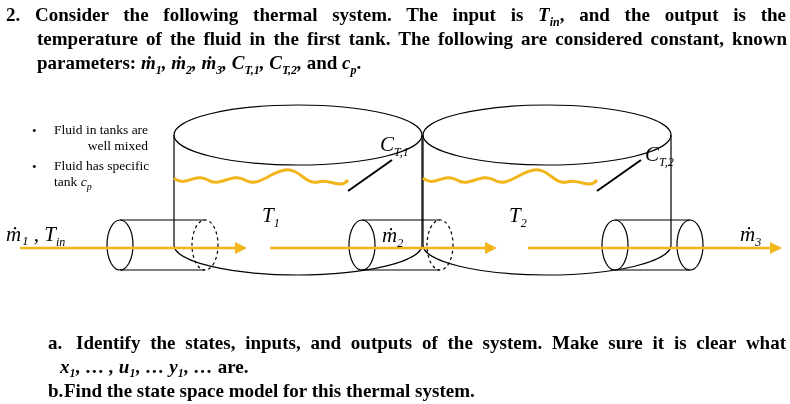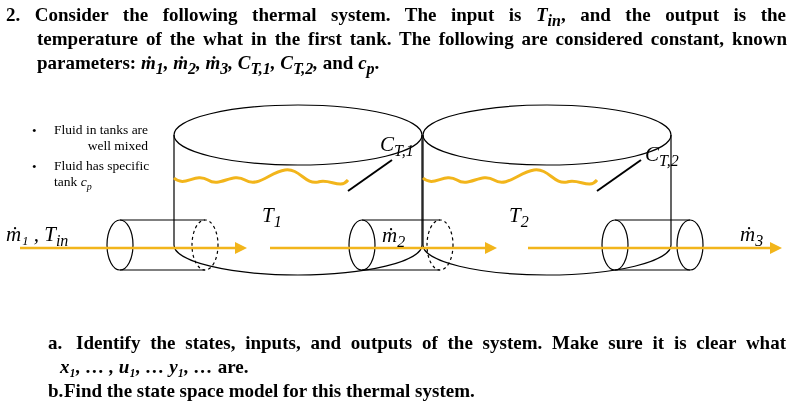--- a/index.html
+++ b/index.html
@@ -4,32 +4,32 @@
   <style>
     html, body { margin: 0; padding: 0; background: #ffffff; }
     body { width: 790px; height: 404px; position: relative; overflow: hidden;
            font-family: "Liberation Serif", serif; color: #000; }
     .q-text { position: absolute; font-weight: bold; font-size: 19px; line-height: 24px; }
     .q-line1 { left: 6px; top: 3px; width: 780px; }
     .q-line2 { left: 37px; top: 27px; width: 750px; }
     .q-line3 { left: 37px; top: 51px; width: 750px; }
     .justify { text-align: justify; text-align-last: justify; }
     .it { font-style: italic; }
-    sub { font-size: 16px; }
+    sub { font-size: 12px; }
     .diagram { position: absolute; left: 0; top: 100px; width: 790px; height: 210px; }
     .note { position: absolute; font-size: 13.5px; line-height: 16px; }
     .bullet { position: absolute; font-size: 13px; }
     .lbl { position: absolute; font-family: "Liberation Serif", serif; font-style: italic; font-size: 21px; }
     .sub-q { position: absolute; font-weight: bold; font-size: 19px; line-height: 24px; }
   </style>
 </head>
 <body>
 
 <div class="q-text q-line1 justify"><span>2.</span> <span>Consider the following thermal system. The input is </span><span class="it">T</span><sub class="it">in</sub><span>, and the output is the</span></div>
-<div class="q-text q-line2 justify">temperature of the what in the first tank. The following are considered constant, known</div>
+<div class="q-text q-line2 justify">temperature of the fluid in the first tank. The following are considered constant, known</div>
 <div class="q-text q-line3"><span>parameters: </span><span class="it">ṁ<sub>1</sub>, ṁ<sub>2</sub>, ṁ<sub>3</sub>, C<sub>T,1</sub>, C<sub>T,2</sub>,</span> <span>and</span> <span class="it">c<sub>p</sub></span><span>.</span></div>
 
 <div class="diagram">
   <svg width="790" height="210" viewBox="0 100 790 210">
     <g fill="none" stroke="#000" stroke-width="1.2">
 
       <ellipse cx="298" cy="135" rx="124" ry="30" fill="#fff"></ellipse>
       <path d="M174 135 L174 245 A124 30 0 0 0 422 245 L422 135"></path>
 
       <ellipse cx="547" cy="135" rx="124" ry="30" fill="#fff"></ellipse>

